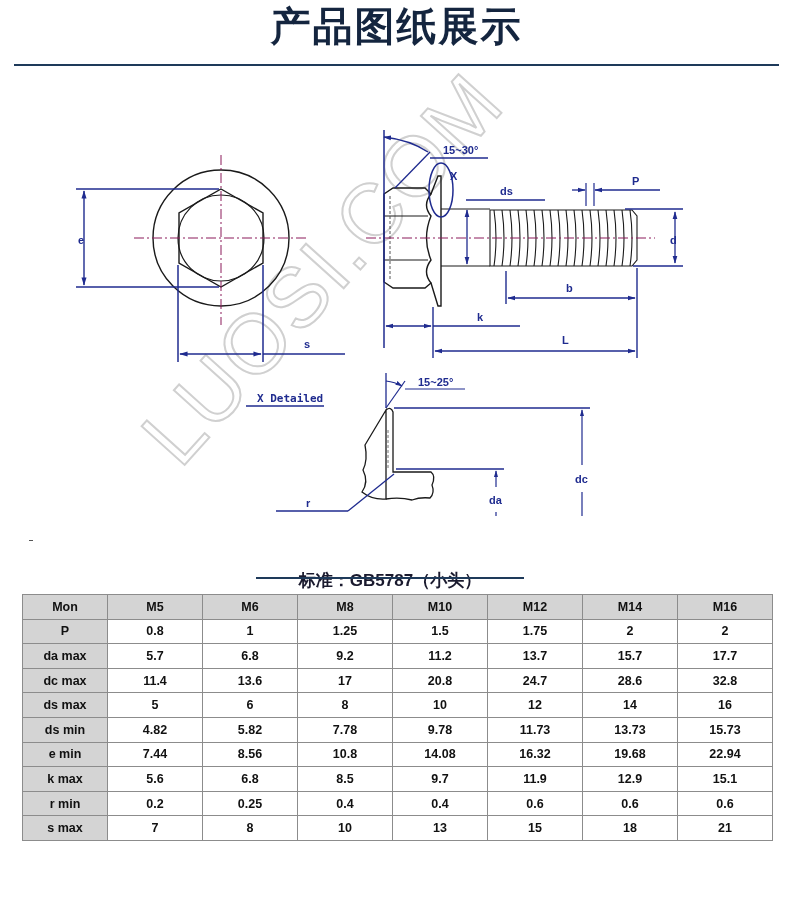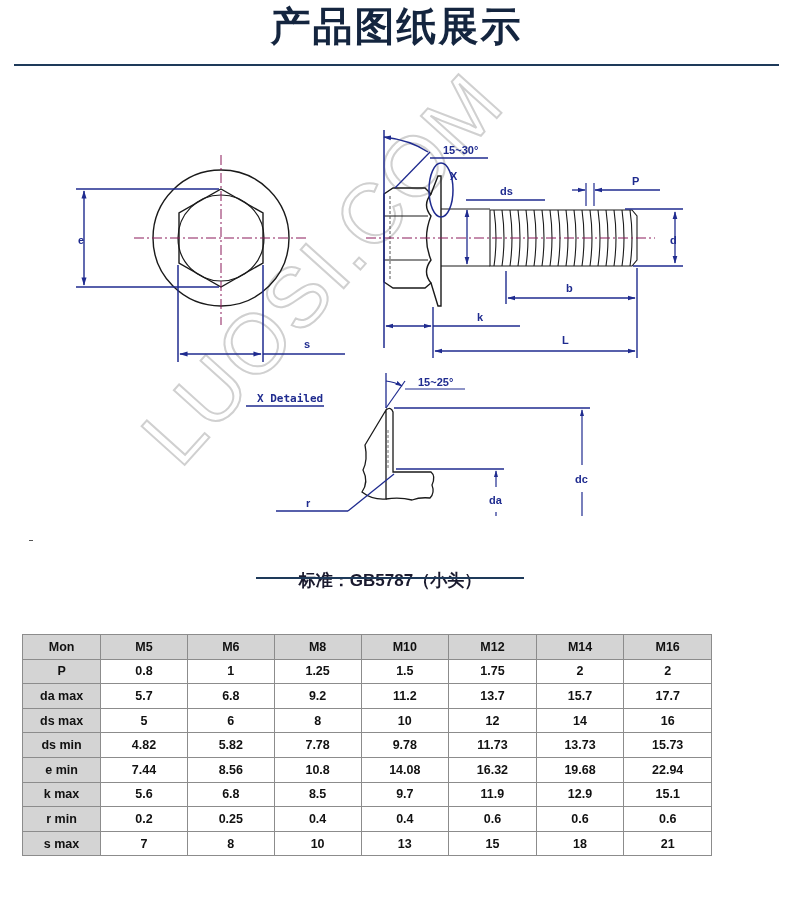--- a/index.html
+++ b/index.html
@@ -3,21 +3,21 @@
 <meta charset="utf-8">
 <style>
   html, body { margin: 0; padding: 0; background: #ffffff; }
   body { width: 793px; height: 908px; position: relative; overflow: hidden; font-family: "DejaVu Sans", sans-serif; }
   .title { position: absolute; left: 0; top: 0; width: 793px; height: 58px; text-align: center; font-size: 40px; font-weight: bold; color: #14253f; line-height: 52px; letter-spacing: 2px; }
   .title-rule { position: absolute; left: 14px; top: 64px; width: 765px; height: 2px; background: #1e3a5a; }
   .drawing { position: absolute; left: 0; top: 70px; width: 793px; height: 470px; }
   .dash-mark { position: absolute; left: 29px; top: 540px; width: 4px; height: 1px; background: #555; }
   .subtitle { position: absolute; left: 256px; top: 548px; width: 268px; text-align: center; font-family: Liberation Sans, sans-serif; font-size: 17px; font-weight: bold; color: #1a1a2e; line-height: 26px; margin-top: 20px; }
   .subtitle-rule { position: absolute; left: 256px; top: 577px; width: 268px; height: 2px; background: #1e3a5a; }
-  table.spec { position: absolute; left: 22px; top: 594px; border-collapse: collapse; width: 690px; font-family: "Liberation Sans", sans-serif; font-size: 12.5px; font-weight: bold; color: #111; margin-top: 40px; }
+  table.spec { position: absolute; left: 22px; top: 594px; border-collapse: collapse; width: 751px; font-family: "Liberation Sans", sans-serif; font-size: 12.5px; font-weight: bold; color: #111; }
   table.spec td, table.spec th { border: 1.5px solid #8c8c8c; text-align: center; height: 23.6px; padding: 0; }
   table.spec th { background: #d4d4d4; font-weight: bold; }
   table.spec td.rowhead { background: #d4d4d4; }
   table.spec col.c0 { width: 85px; }
   table.spec col.cn { width: 95px; }
 </style>
 </head>
 <body>
 
 <div class="title">产品图纸展示</div>
@@ -182,20 +182,30 @@
         <td class="rowhead">da max</td>
         <td>5.7</td>
         <td>6.8</td>
         <td>9.2</td>
         <td>11.2</td>
         <td>13.7</td>
         <td>15.7</td>
         <td>17.7</td>
       </tr>
       <tr>
+        <td class="rowhead">dc max</td>
+        <td>11.4</td>
+        <td>13.6</td>
+        <td>17</td>
+        <td>20.8</td>
+        <td>24.7</td>
+        <td>28.6</td>
+        <td>32.8</td>
+      </tr>
+      <tr>
         <td class="rowhead">ds max</td>
         <td>5</td>
         <td>6</td>
         <td>8</td>
         <td>10</td>
         <td>12</td>
         <td>14</td>
         <td>16</td>
       </tr>
       <tr>

